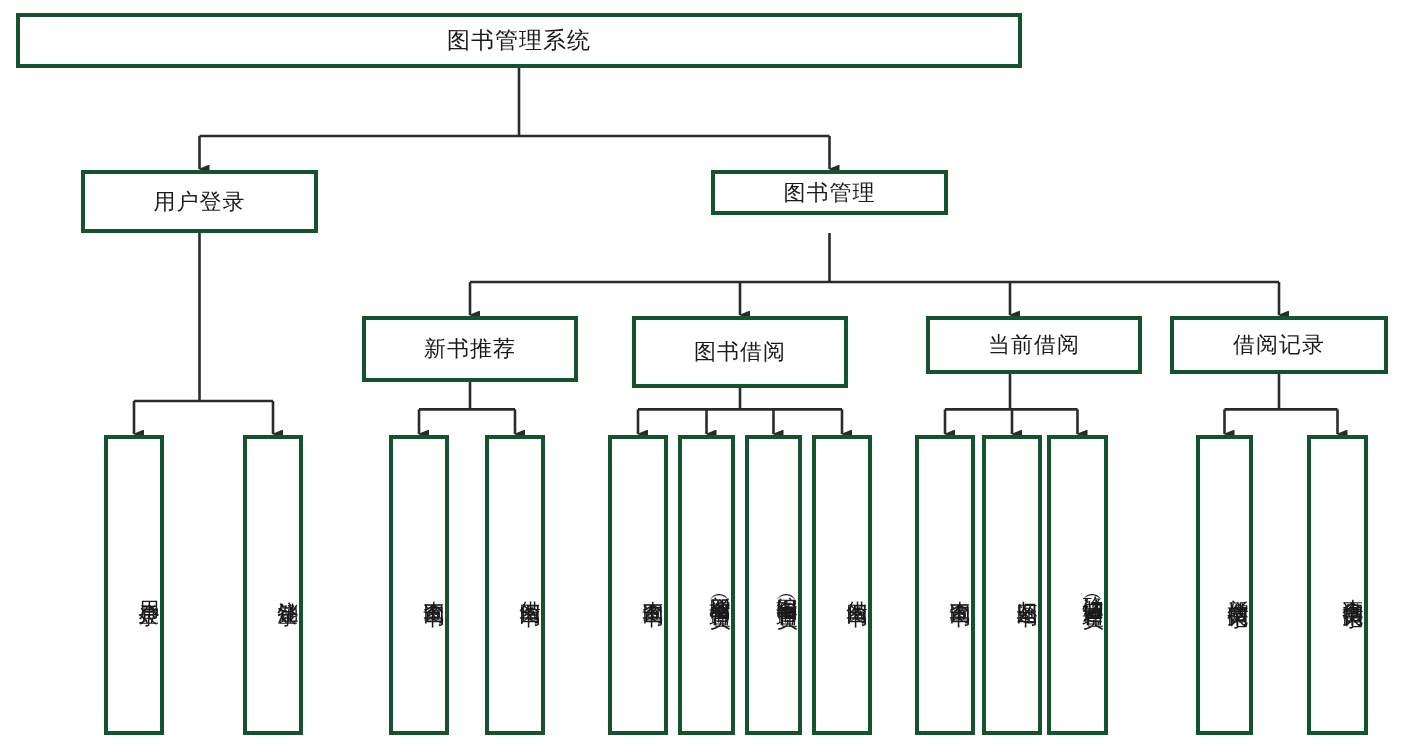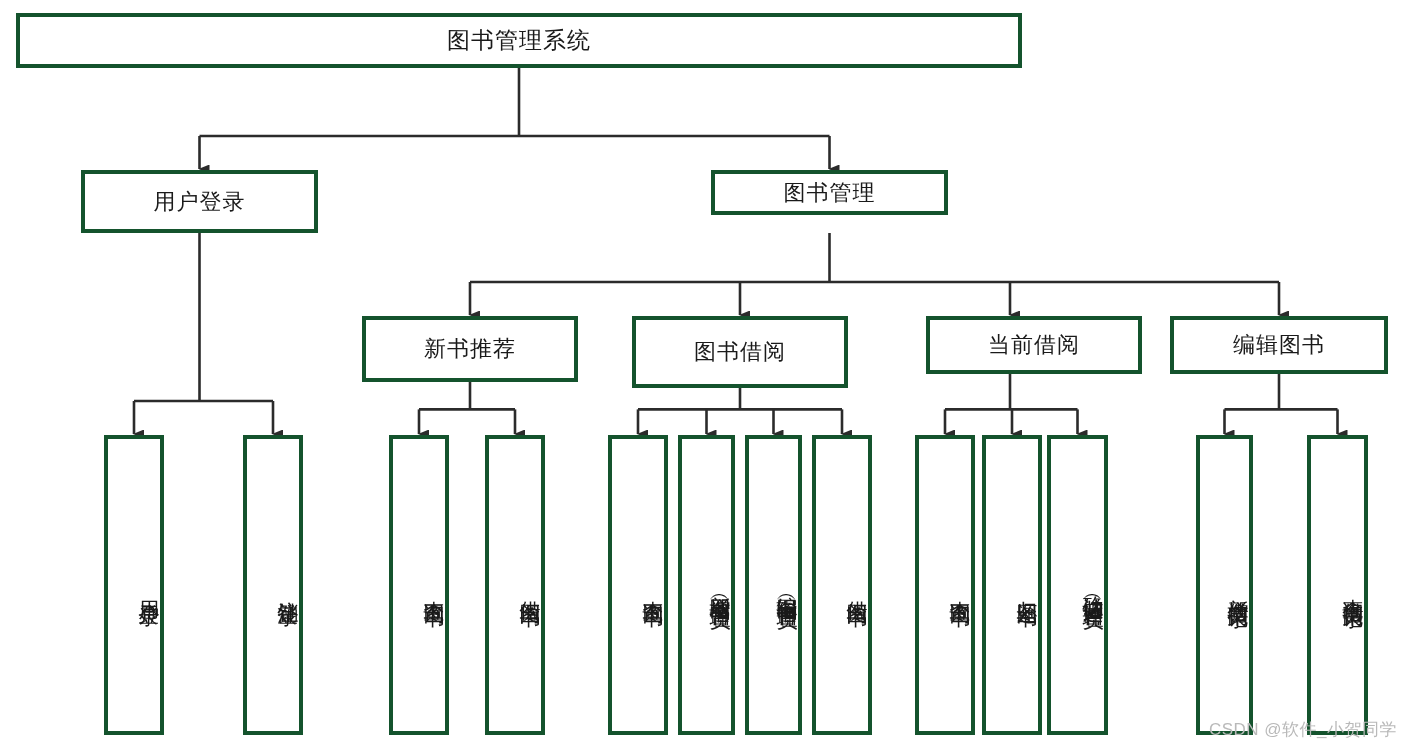--- a/index.html
+++ b/index.html
@@ -132,21 +132,21 @@
       <div class="node horizontal" style="left: 362px; top: 316px; width: 216px; height: 66px;">
         <span class="node-label">新书推荐</span>
       </div>
       <div class="node horizontal" style="left: 632px; top: 316px; width: 216px; height: 72px;">
         <span class="node-label">图书借阅</span>
       </div>
       <div class="node horizontal" style="left: 902px; top: 316px; width: 216px; height: 58px; margin-left: 24px;">
         <span class="node-label">当前借阅</span>
       </div>
       <div class="node horizontal" style="left: 1170px; top: 316px; width: 218px; height: 58px;">
-        <span class="node-label">编辑图书</span>
+        <span class="node-label">借阅记录</span>
       </div>
       <div class="node vertical" style="left: 104px; top: 435px; width: 60px; height: 300px;">
         <span class="node-label">用户登录</span>
       </div>
       <div class="node vertical" style="left: 243px; top: 435px; width: 60px; height: 300px;">
         <span class="node-label">注销登录</span>
       </div>
       <div class="node vertical" style="left: 389px; top: 435px; width: 60px; height: 300px;">
         <span class="node-label">查询图书</span>
       </div>
@@ -175,14 +175,13 @@
         <span class="node-label">确认归还（管理员）</span>
       </div>
       <div class="node vertical" style="left: 1196px; top: 435px; width: 57px; height: 300px;">
         <span class="node-label">新增借阅记录</span>
       </div>
       <div class="node vertical" style="left: 1307px; top: 435px; width: 61px; height: 300px;">
         <span class="node-label">查询借阅记录</span>
       </div>
     </div>
 
-  <div id="watermark">CSDN @软件_小贺同学</div>
 </div>
 
 </body></html>

